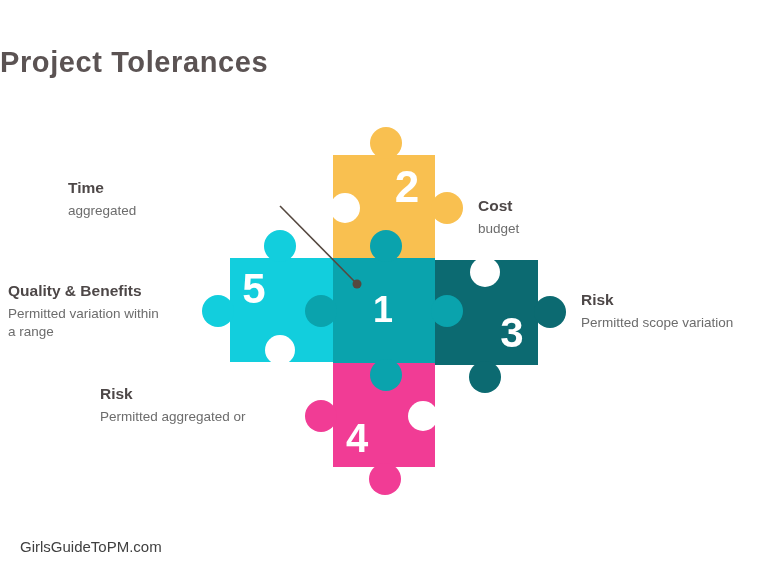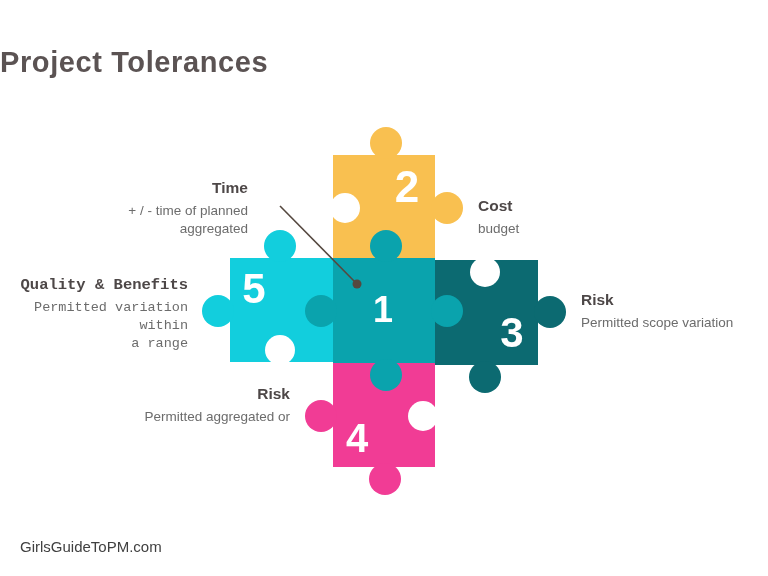--- a/index.html
+++ b/index.html
@@ -4,24 +4,24 @@
 <style>
   html,body{margin:0;padding:0;background:#ffffff;}
   body{width:768px;height:576px;font-family:"Liberation Sans",sans-serif;}
   .canvas{position:relative;width:768px;height:576px;overflow:hidden;background:#ffffff;}
   .title{position:absolute;top:46px;left:0;width:768px;
          font-size:29px;font-weight:700;color:#5b5353;letter-spacing:0.6px;}
   .diagram{position:absolute;left:0;top:0;width:768px;height:576px;}
   .diagram text{font-family:"Liberation Sans",sans-serif;font-weight:700;}
   .label{position:absolute;color:#6c6c6c;font-size:13.5px;line-height:1.34;}
   .label .heading{font-weight:700;color:#4d4747;font-size:15.5px;margin-bottom:3px;}
-  .label.right{text-align:right;}
+  .label.right{}
   .label-time{right:520px;top:178px;width:180px;}
   .label-cost{left:478px;top:180px;width:180px;margin-top:16px;}
-  .label-quality{right:580px;top:275px;width:180px;font-family:Liberation Mono, monospace;}
+  .label-quality{right:580px;top:281px;width:180px;}
   .label-scope{left:581px;top:290px;width:185px;}
   .label-risk{right:478px;top:384px;width:190px;}
   .watermark{position:absolute;left:20px;top:538px;font-size:15px;color:#404040;}
 </style>
 </head>
 <body>
 
 <div class="canvas">
 
   <div class="title">Project Tolerances</div>
@@ -85,21 +85,20 @@
       <text x="407" y="202" font-size="44">2</text>
       <text x="254" y="303" font-size="42">5</text>
       <text x="383" y="322" font-size="36">1</text>
       <text x="512" y="347" font-size="42">3</text>
       <text x="357" y="452" font-size="40">4</text>
     </g>
   </svg>
 
   <div class="label right label-time">
     <div class="heading">Time</div>
-    <div>+ / - time of planned</div>
     <div>aggregated</div>
   </div>
 
   <div class="label label-cost">
     <div class="heading">Cost</div>
     <div>budget</div>
   </div>
 
   <div class="label right label-quality">
     <div class="heading">Quality &amp; Benefits</div>

